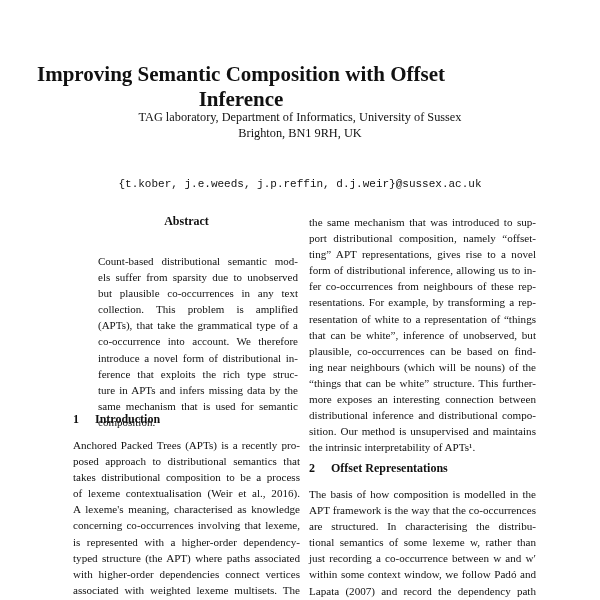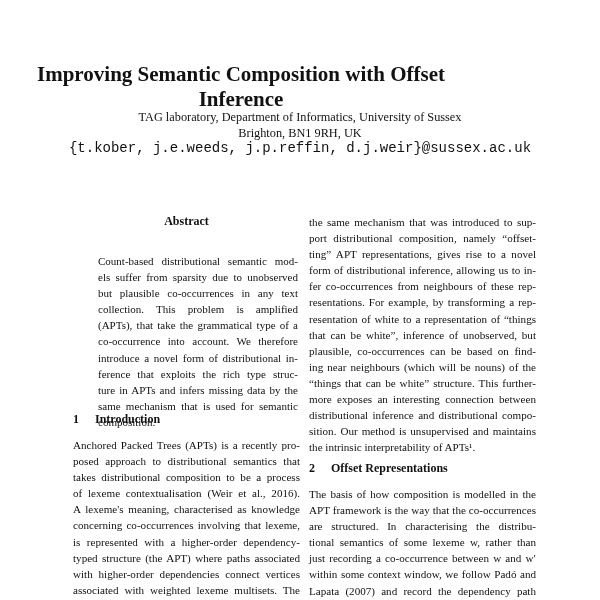--- a/index.html
+++ b/index.html
@@ -1,20 +1,20 @@
 <!DOCTYPE html>
 <html><head>
 <meta charset="utf-8">
 <style>
   html, body { margin:0; padding:0; background:#fff; }
   body { width:600px; height:600px; overflow:hidden; position:relative; font-family:"Liberation Serif", serif; color:#111; }
   .title { position:absolute; top:62px; left:0; width:482px; text-align:center; font-weight:bold; font-size:21px; }
   .authors { position:absolute; top:110px; left:0; width:600px; text-align:center; font-size:12.3px; line-height:15.5px; }
   .authors .names b { font-weight:bold; }
-  .mono { font-family:"Liberation Mono", monospace; font-size:14px; }
+  .mono { font-family:"Liberation Mono", monospace; font-size:11px;margin-top:36px; }
   .col { position:absolute; font-size:11.1px; line-height:16.1px; text-align:justify;font-family:Liberation Serif, serif; }
   .col-left { left:73px; width:227px; }
   .col-right { left:309px; width:227px; }
   .abstract-head { position:absolute; top:214px; left:73px; width:227px; text-align:center; font-weight:bold; font-size:12px; }
   .abstract { position:absolute; top:253px; left:90px; width:200px; font-size:11px; line-height:16.1px; text-align:justify;margin-left:8px; }
   .sec { position:absolute; font-weight:bold; font-size:12px; }
   .sec .num { display:inline-block; width:22px; }
   .line { display:block; white-space:nowrap; text-align:justify; text-align-last:justify; }
   .line.last { text-align-last:left; }
 </style>

